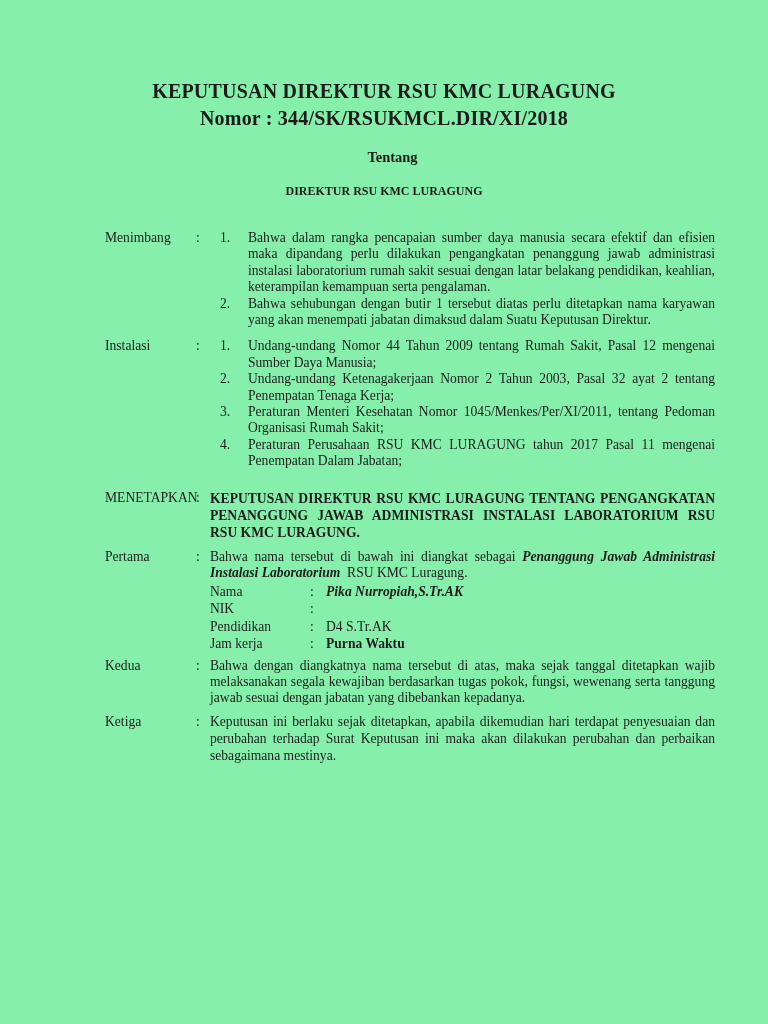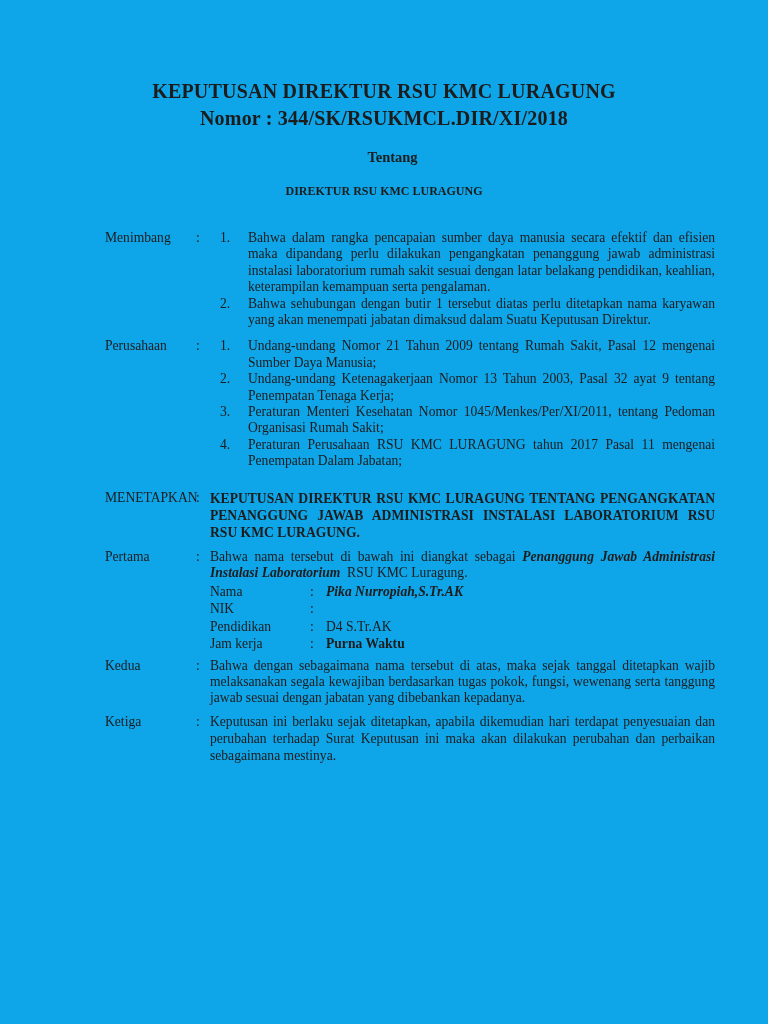--- a/index.html
+++ b/index.html
@@ -7,21 +7,21 @@
     width: 768px; height: 1024px;
     background: #ffffff;
     font-family: "Liberation Serif", "DejaVu Serif", serif;
     color: #1c1c1c;
     -webkit-font-smoothing: antialiased;
   }
   .page {
     position: relative;
     width: 768px; height: 1024px;
     overflow: hidden;
-    background: #0ea5e9;
+    background: #86efac;
   }
 
   
   .doc-header { padding-top: 78px; text-align: center; }
   .title-block { font-weight: bold; font-size: 20px; line-height: 27px; letter-spacing: 0.2px; }
   .about-label { margin-top: 16px; font-weight: bold; font-size: 14.5px; line-height: 18px; padding-left: 17px; }
   .subject-block { margin-top: 14px; font-weight: bold; font-size: 17px; line-height: 26px; }
   .issuer-heading { margin-top: 12px; font-weight: bold; font-size: 12px; line-height: 26px; }
 
   
@@ -90,30 +90,30 @@
           <p>Bahwa dalam rangka pencapaian sumber daya manusia secara efektif dan efisien maka dipandang perlu dilakukan pengangkatan penanggung jawab administrasi instalasi laboratorium rumah sakit sesuai dengan latar belakang pendidikan, keahlian, keterampilan kemampuan serta pengalaman.</p>
         </div>
         <div class="list-item">
           <span class="num">2.</span>
           <p>Bahwa sehubungan dengan butir 1 tersebut diatas perlu ditetapkan nama karyawan yang akan menempati jabatan dimaksud dalam Suatu Keputusan Direktur.</p>
         </div>
       </div>
     </section>
 
     <section class="row row-mengingat">
-      <div class="label">Perusahaan</div>
+      <div class="label">Instalasi</div>
       <div class="colon">:</div>
       <div class="content">
         <div class="list-item">
           <span class="num">1.</span>
-          <p>Undang-undang Nomor 21 Tahun 2009 tentang Rumah Sakit, Pasal 12 mengenai Sumber Daya Manusia;</p>
+          <p>Undang-undang Nomor 44 Tahun 2009 tentang Rumah Sakit, Pasal 12 mengenai Sumber Daya Manusia;</p>
         </div>
         <div class="list-item">
           <span class="num">2.</span>
-          <p>Undang-undang Ketenagakerjaan Nomor 13 Tahun 2003, Pasal 32 ayat 9 tentang Penempatan Tenaga Kerja;</p>
+          <p>Undang-undang Ketenagakerjaan Nomor 2 Tahun 2003, Pasal 32 ayat 2 tentang Penempatan Tenaga Kerja;</p>
         </div>
         <div class="list-item">
           <span class="num">3.</span>
           <p>Peraturan Menteri Kesehatan Nomor 1045/Menkes/Per/XI/2011, tentang Pedoman Organisasi Rumah Sakit;</p>
         </div>
         <div class="list-item">
           <span class="num">4.</span>
           <p>Peraturan Perusahaan RSU KMC LURAGUNG tahun 2017 Pasal 11 mengenai Penempatan Dalam Jabatan;</p>
         </div>
       </div>
@@ -154,21 +154,21 @@
             <span class="d-val v-bold">Purna Waktu</span>
           </div>
         </div>
       </div>
     </section>
 
     <section class="row row-kedua">
       <div class="label">Kedua</div>
       <div class="colon">:</div>
       <div class="content">
-        <p>Bahwa dengan sebagaimana nama tersebut di atas, maka sejak tanggal ditetapkan wajib melaksanakan segala kewajiban berdasarkan tugas pokok, fungsi, wewenang serta tanggung jawab sesuai dengan jabatan yang dibebankan kepadanya.</p>
+        <p>Bahwa dengan diangkatnya nama tersebut di atas, maka sejak tanggal ditetapkan wajib melaksanakan segala kewajiban berdasarkan tugas pokok, fungsi, wewenang serta tanggung jawab sesuai dengan jabatan yang dibebankan kepadanya.</p>
       </div>
     </section>
 
     <section class="row row-ketiga">
       <div class="label">Ketiga</div>
       <div class="colon">:</div>
       <div class="content">
         <p>Keputusan ini berlaku sejak ditetapkan, apabila dikemudian hari terdapat penyesuaian dan perubahan terhadap Surat Keputusan ini maka akan dilakukan perubahan dan perbaikan sebagaimana mestinya.</p>
       </div>
     </section>

